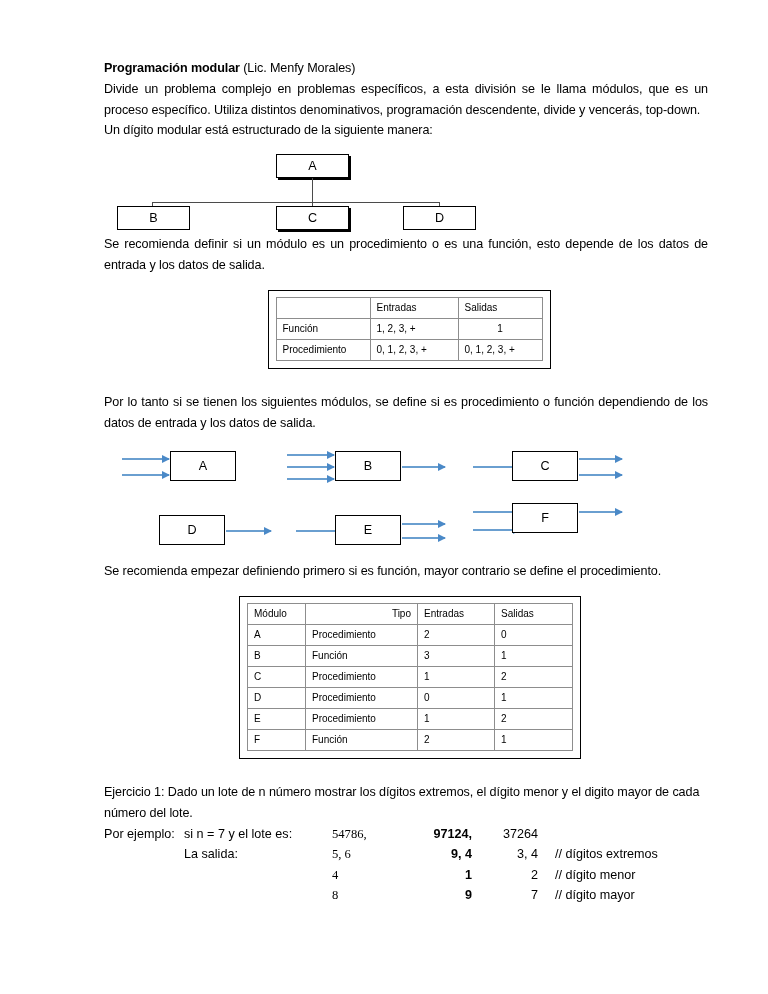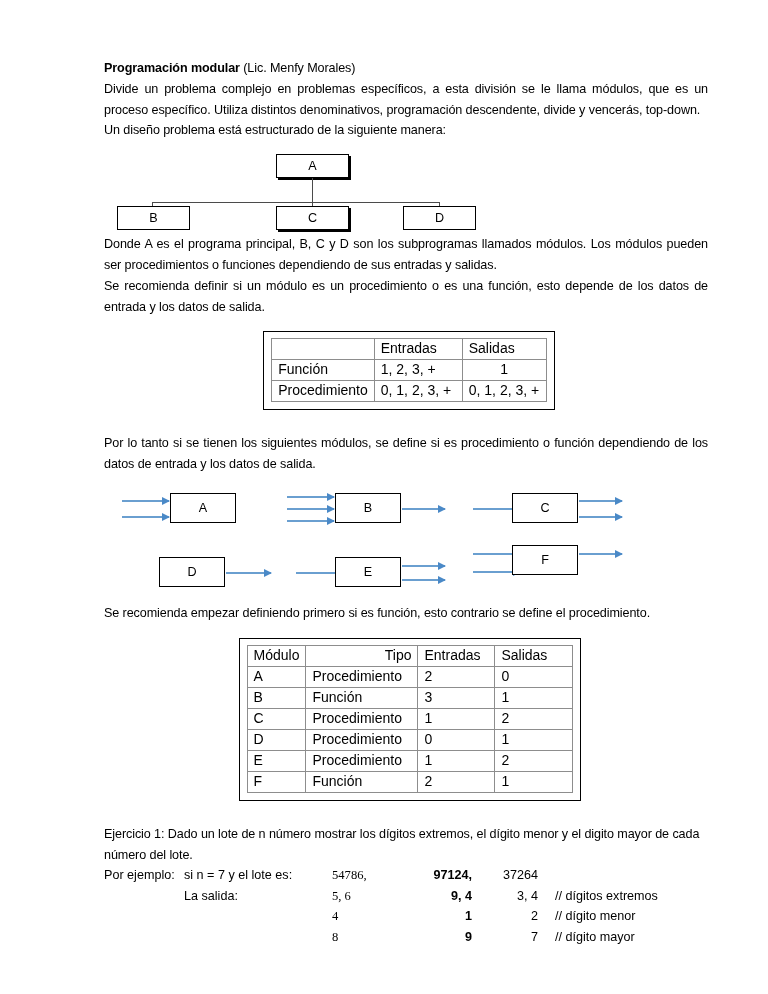--- a/index.html
+++ b/index.html
@@ -56,21 +56,21 @@
 
   
   .tblwrap {
     border: 1.1px solid #000;
     display: inline-block;
     padding: 6px 7px 7px 7px;
     background: #fff;
   }
   table.doc {
     border-collapse: collapse;
-    font-size: 14px;
+    font-size: 10px;
     background: #fff;
   }
   table.doc td, table.doc th {
     border: 1px solid #8d8d8d;
     padding: 1px 6px 2px 6px;
     font-weight: normal;
     text-align: left;
     height: 19px;
     line-height: 17px;
     white-space: nowrap;
@@ -121,21 +121,21 @@
   .c-cmt    { padding-left: 17px; }
 </style>
 </head>
 <body>
 
 <div class="page">
 
   <p class="para"><span class="t-bold">Programación modular</span><span> (Lic. Menfy Morales)</span></p>
 
   <p class="para">Divide un problema complejo en problemas específicos, a esta división se le llama módulos, que es un proceso específico. Utiliza distintos denominativos, programación descendente, divide y vencerás, top-down.</p>
-  <p class="para nojust">Un diseño problema está estructurado de la siguiente manera:</p>
+  <p class="para nojust">Un dígito modular está estructurado de la siguiente manera:</p>
 
   <div class="hier">
 
     <div class="hbox shadow" style="left:172px; top:2px; width:73px;">
       <span>A</span>
     </div>
 
     <div class="hline" style="left:208px; top:26px; width:1.3px; height:24px;"></div>
 
     <div class="hline" style="left:48px; top:50px; width:288px; height:1.3px;"></div>
@@ -148,21 +148,20 @@
       <span>B</span>
     </div>
     <div class="hbox shadow" style="left:172px; top:54px; width:73px;">
       <span>C</span>
     </div>
     <div class="hbox" style="left:299px; top:54px; width:73px;">
       <span>D</span>
     </div>
   </div>
 
-  <p class="para">Donde A es el programa principal, B, C y D son los subprogramas llamados módulos. Los módulos pueden ser procedimientos o funciones dependiendo de sus entradas y salidas.</p>
   <p class="para">Se recomienda definir si un módulo es un procedimiento o es una función, esto depende de los datos de entrada y los datos de salida.</p>
 
   <div class="gap-m"></div>
 
   <div class="center-block">
     <div class="tblwrap" style="margin-left:6px;">
       <table class="doc">
         <thead>
           <tr>
             <th style="width:94px;"></th>
@@ -226,21 +225,21 @@
     <div class="arrow headed" style="left:298px; top:92px; width:43px;"></div>
 
     <div class="arrow headed" style="left:369px; top:66px; width:47px;"></div>
     <div class="arrow headed" style="left:369px; top:84px; width:47px;"></div>
     <div class="mod" style="left:408px; top:58px;">
       <span>F</span>
     </div>
     <div class="arrow headed" style="left:475px; top:66px; width:43px;"></div>
   </div>
 
-  <p class="para nojust">Se recomienda empezar definiendo primero si es función, esto contrario se define el procedimiento.</p>
+  <p class="para nojust">Se recomienda empezar definiendo primero si es función, mayor contrario se define el procedimiento.</p>
 
   <div class="gap-m"></div>
 
   <div class="center-block">
     <div class="tblwrap" style="margin-left:8px;">
       <table class="doc">
         <thead>
           <tr>
             <th style="width:58px;">Módulo</th>
             <th style="width:112px;text-align:right;">Tipo</th>

